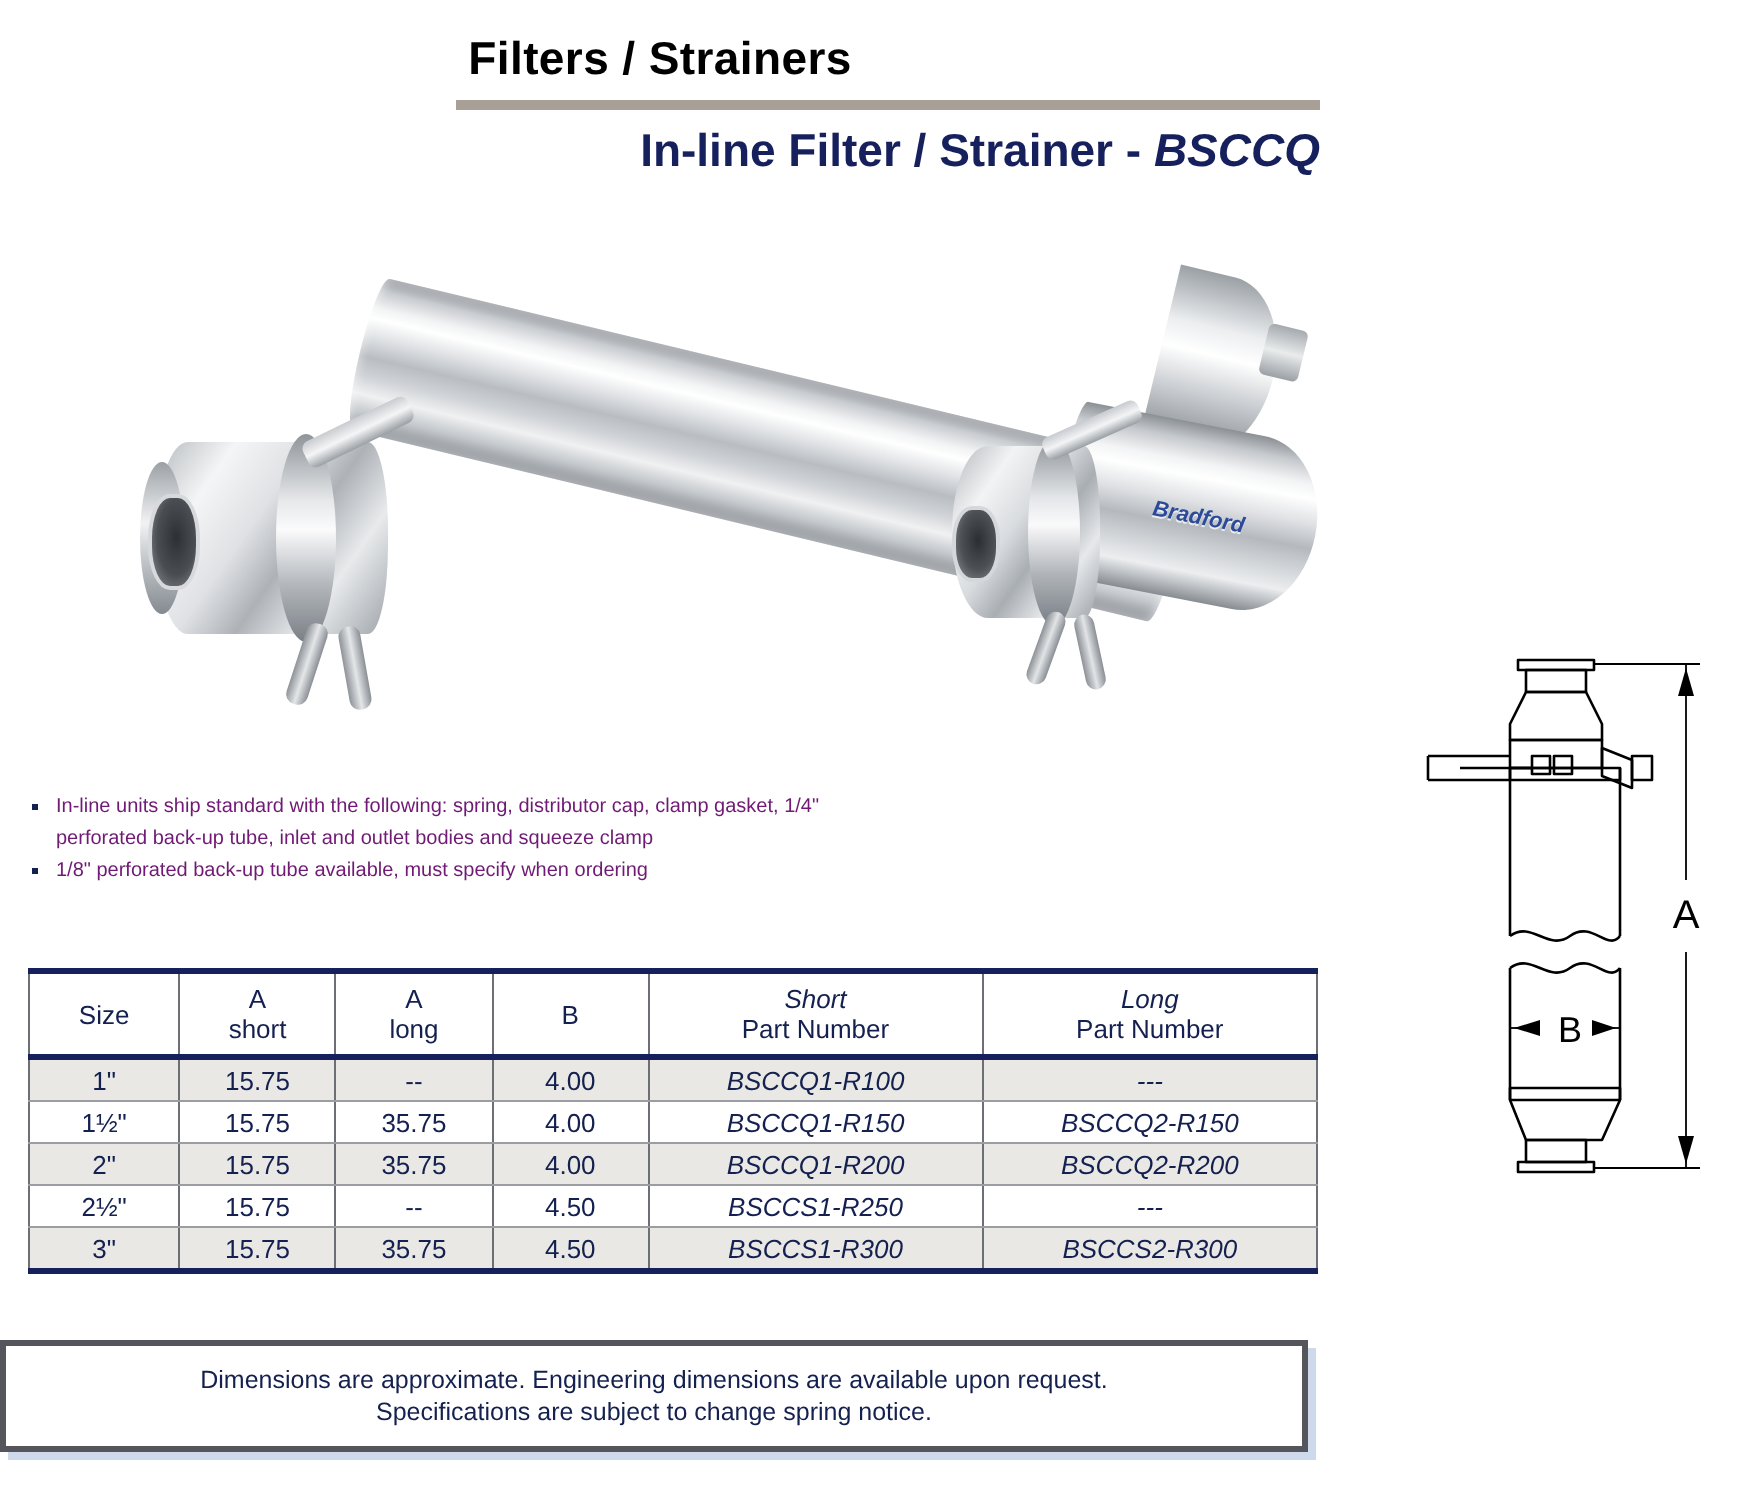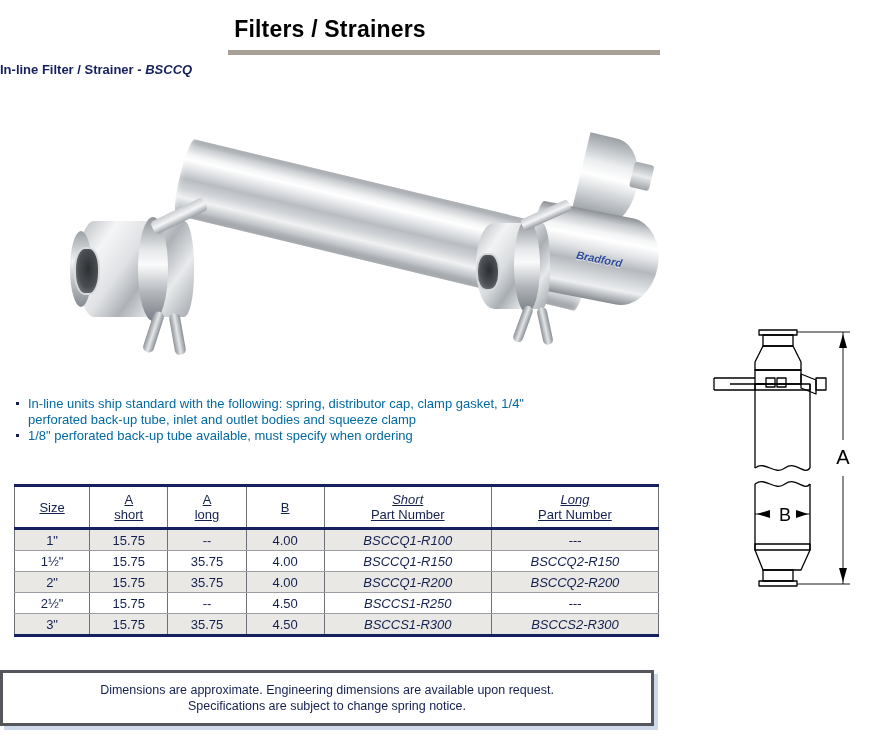--- a/index.html
+++ b/index.html
@@ -15,21 +15,21 @@
     position:absolute;left:0;top:16px;width:660px;
     text-align:center;font-size:23px;font-weight:bold;
     color:#000000;letter-spacing:.2px;
   }
   #title-rule{
     position:absolute;left:228px;top:50px;width:432px;height:5px;
     background:#a8a096;
   }
   #sub-title{
     position:absolute;left:0;top:62px;width:660px;
-    text-align:left;font-size:13px;font-weight:bold;
+    text-align:right;font-size:23px;font-weight:bold;
     color:#15205c;white-space:nowrap;
   }
   #sub-title .model{font-style:italic;}
 
   
   #photo-area{position:absolute;left:0;top:95px;width:690px;height:285px;}
 
   .photo{position:absolute;}
 
   
@@ -132,21 +132,21 @@
     position:absolute;width:10px;height:38px;border-radius:5px;
     background:linear-gradient(to right,#8c9196,#e2e4e6,#888e94);
   }
   #photo-short .leg.l1{left:50px;top:118px;transform:rotate(20deg);}
   #photo-short .leg.l2{left:72px;top:120px;transform:rotate(-12deg);}
 
   
   #bullets{position:absolute;left:14px;top:396px;width:620px;}
   .bullet{
     position:relative;padding-left:14px;
-    font-size:13px;line-height:15.5px;color:#0369a1;
+    font-size:10px;line-height:15.5px;color:#701a75;
     margin-bottom:1px;
   }
   .bullet .dot{
     position:absolute;left:2px;top:6px;width:3px;height:3px;
     background:#14204f;
   }
   .bullet .l2{display:block;}
 
   
   #spec-table{
@@ -157,21 +157,20 @@
   #spec-table th,#spec-table td{
     border-left:1px solid #6d6f76;
     border-right:1px solid #6d6f76;
     text-align:center;padding:0;
   }
   #spec-table thead th{
     border-top:3px solid #15205c;
     border-bottom:3px solid #15205c;
     height:40px;font-weight:normal;line-height:15px;
     background:#ffffff;
-    text-decoration:underline;
   }
   #spec-table thead th .it{font-style:italic;}
   #spec-table tbody td{
     height:20px;
     border-top:1px solid #9b9da3;
     border-bottom:1px solid #9b9da3;
   }
   #spec-table tbody tr.alt td{background:#e9e8e4;}
   #spec-table tbody tr:last-child td{border-bottom:3px solid #15205c;}
   .pn{font-style:italic;font-weight:normal;}

